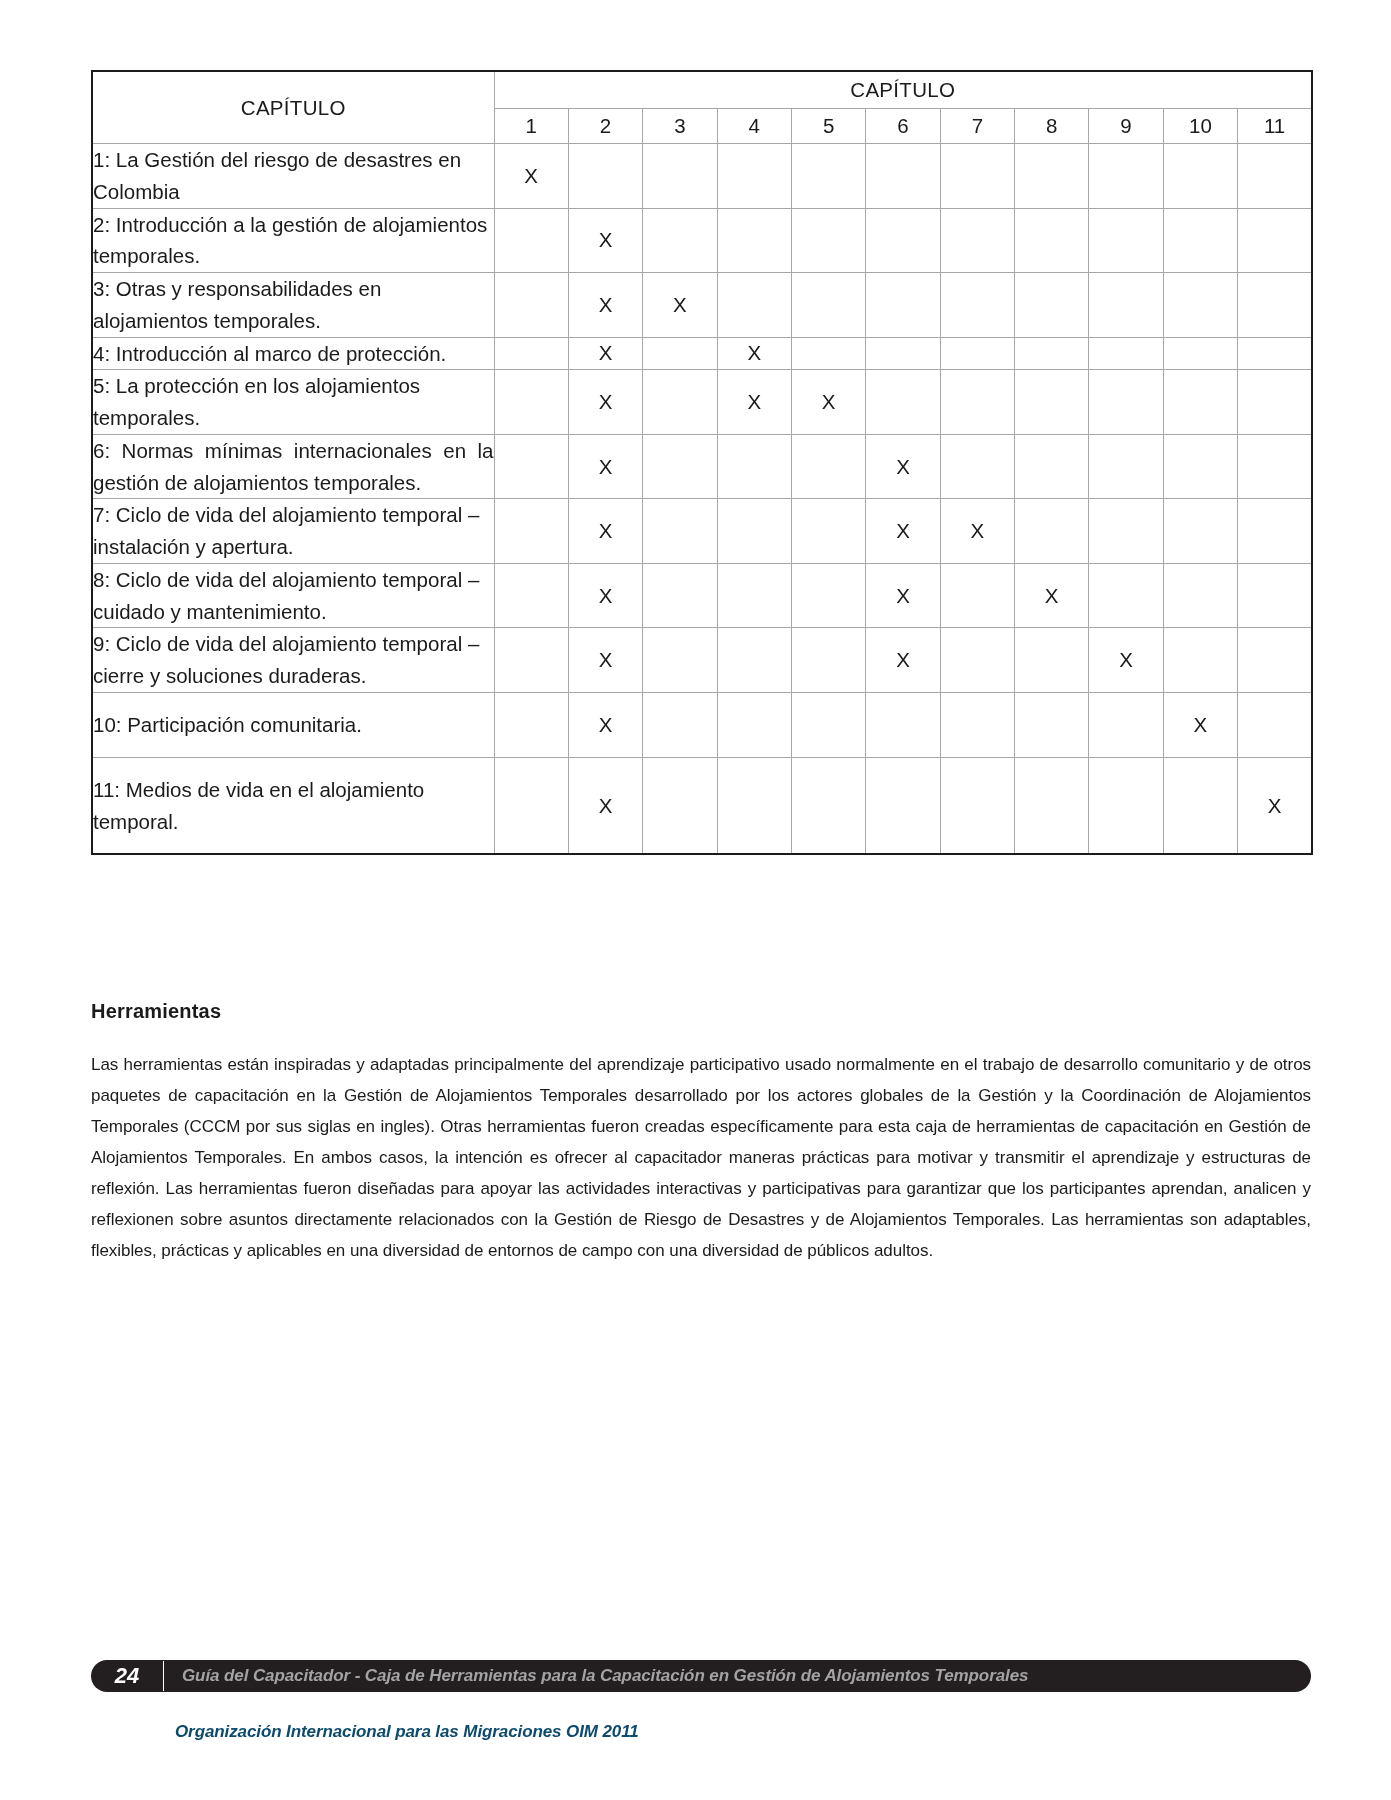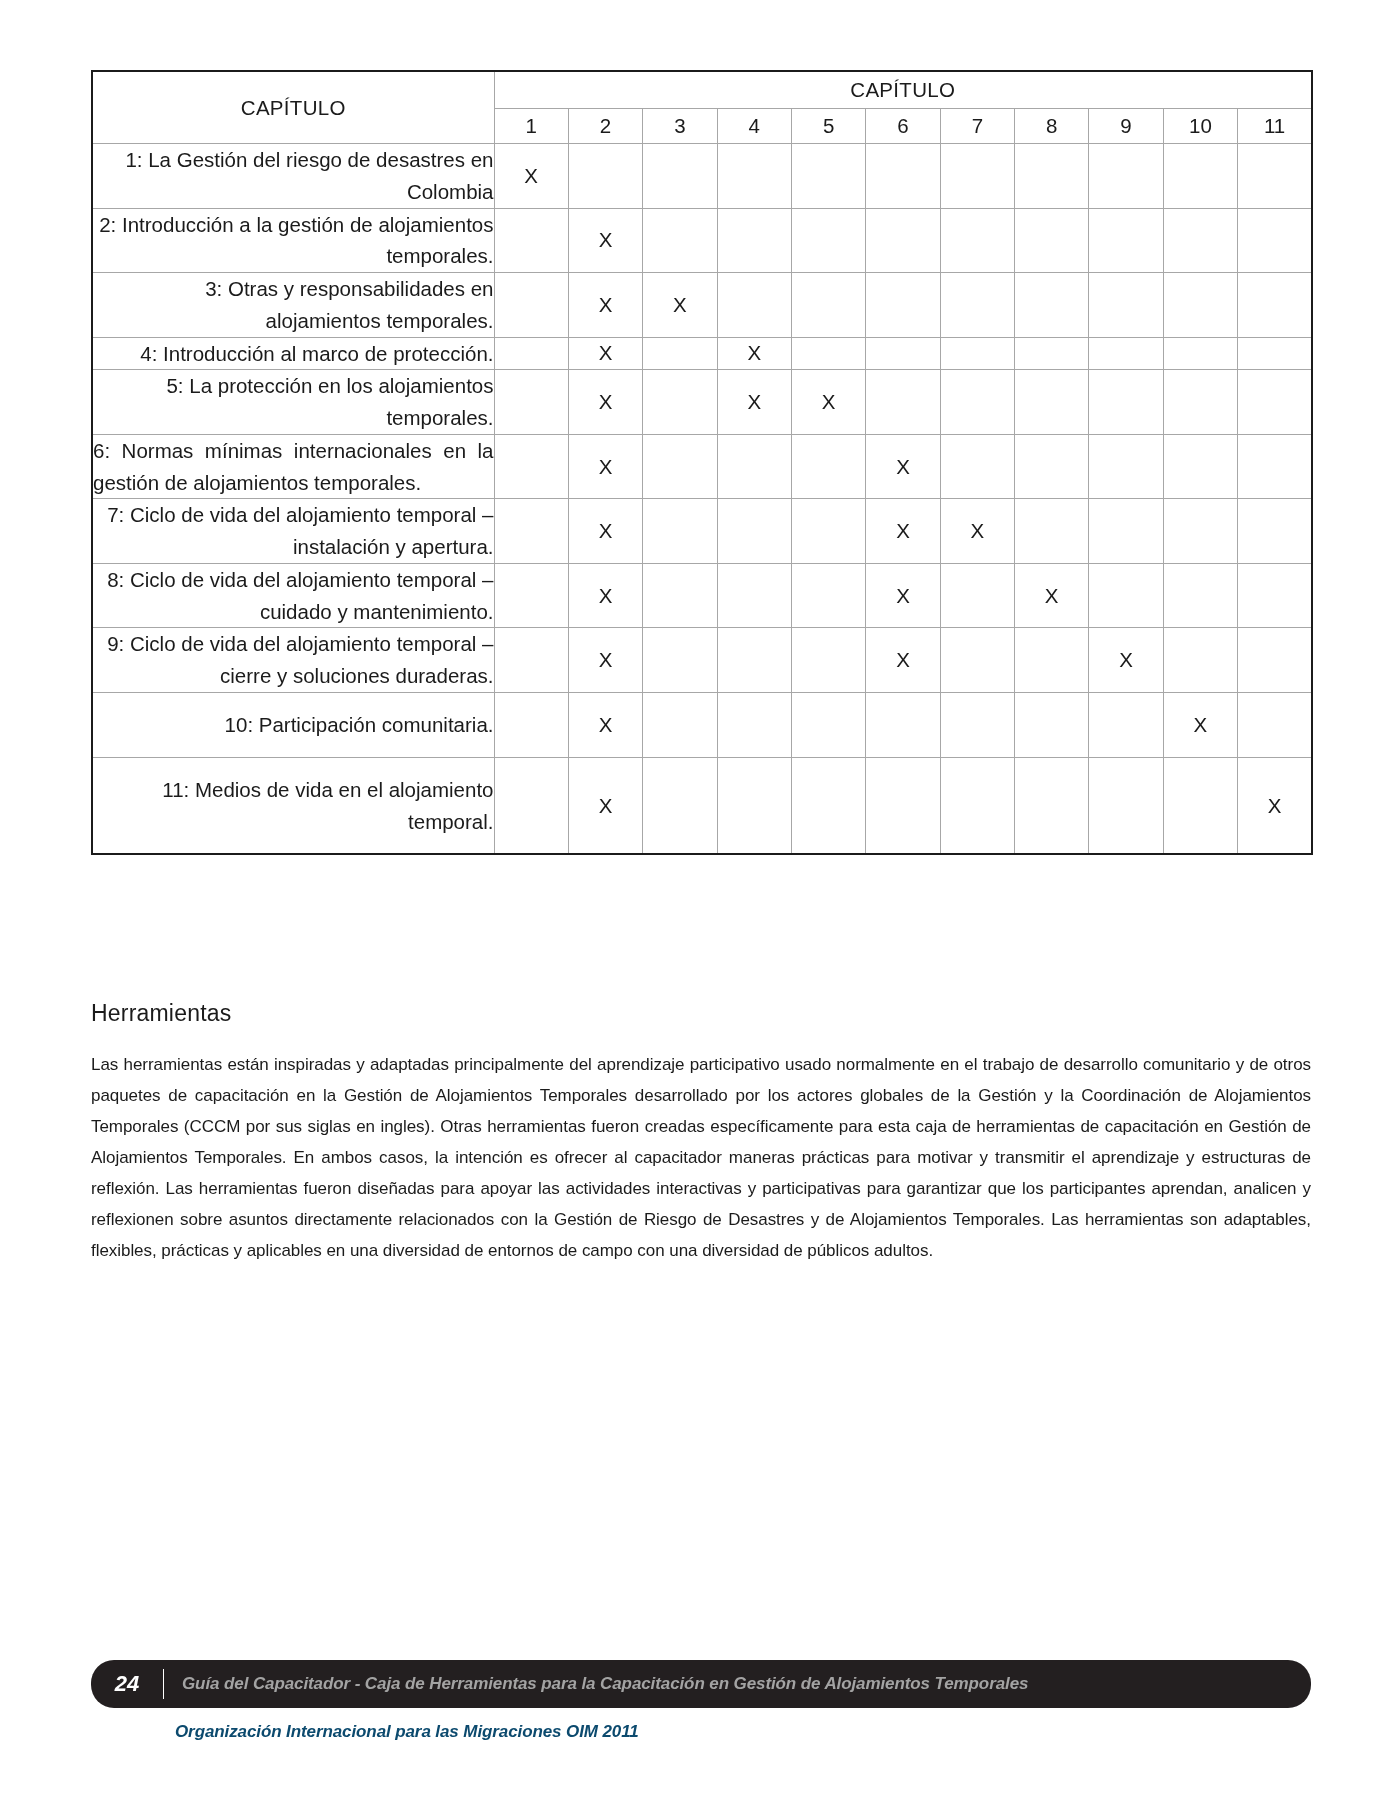--- a/index.html
+++ b/index.html
@@ -60,21 +60,21 @@
     height: 36px;
     letter-spacing: 0.3px;
   }
   .hdr-num {
     text-align: center;
     vertical-align: middle;
     font-size: 20.5px;
     height: 34px;
   }
   td.rowlabel {
-    text-align: right;
+    text-align: left;
     vertical-align: top;
     padding: 6px 10px 8px 12px;
     line-height: 1.55;
     font-size: 20.5px;
   }
   td.rowlabel.justify {
     text-align: justify;
     text-align-last: left;
   }
   td.rowlabel.pad-extra {
@@ -85,43 +85,43 @@
     text-align: center;
     vertical-align: middle;
     font-size: 20.5px;
   }
 
   
   .section-head {
     position: absolute;
     left: 83px;
     top: 1000px;
-    font-size: 23px;
-    font-weight: normal;
+    font-size: 20px;
+    font-weight: bold;
     letter-spacing: 0.2px;
   }
   .bodytext {
     position: absolute;
     left: 83px;
     top: 1050px;
     width: 1220px;
     font-size: 17px;
     line-height: 1.82;
     text-align: justify;
     text-align-last: left;
     letter-spacing: -0.05px;
   }
 
   
   .footer-bar {
     position: absolute;
     left: 83px;
     top: 1660px;
     width: 1220px;
-    height: 48px;
+    height: 32px;
     background: #231f20;
     border-radius: 23px;
     display: flex;
     align-items: center;
   }
   .footer-page {
     width: 72px;
     min-width: 72px;
     text-align: center;
     color: #ffffff;

